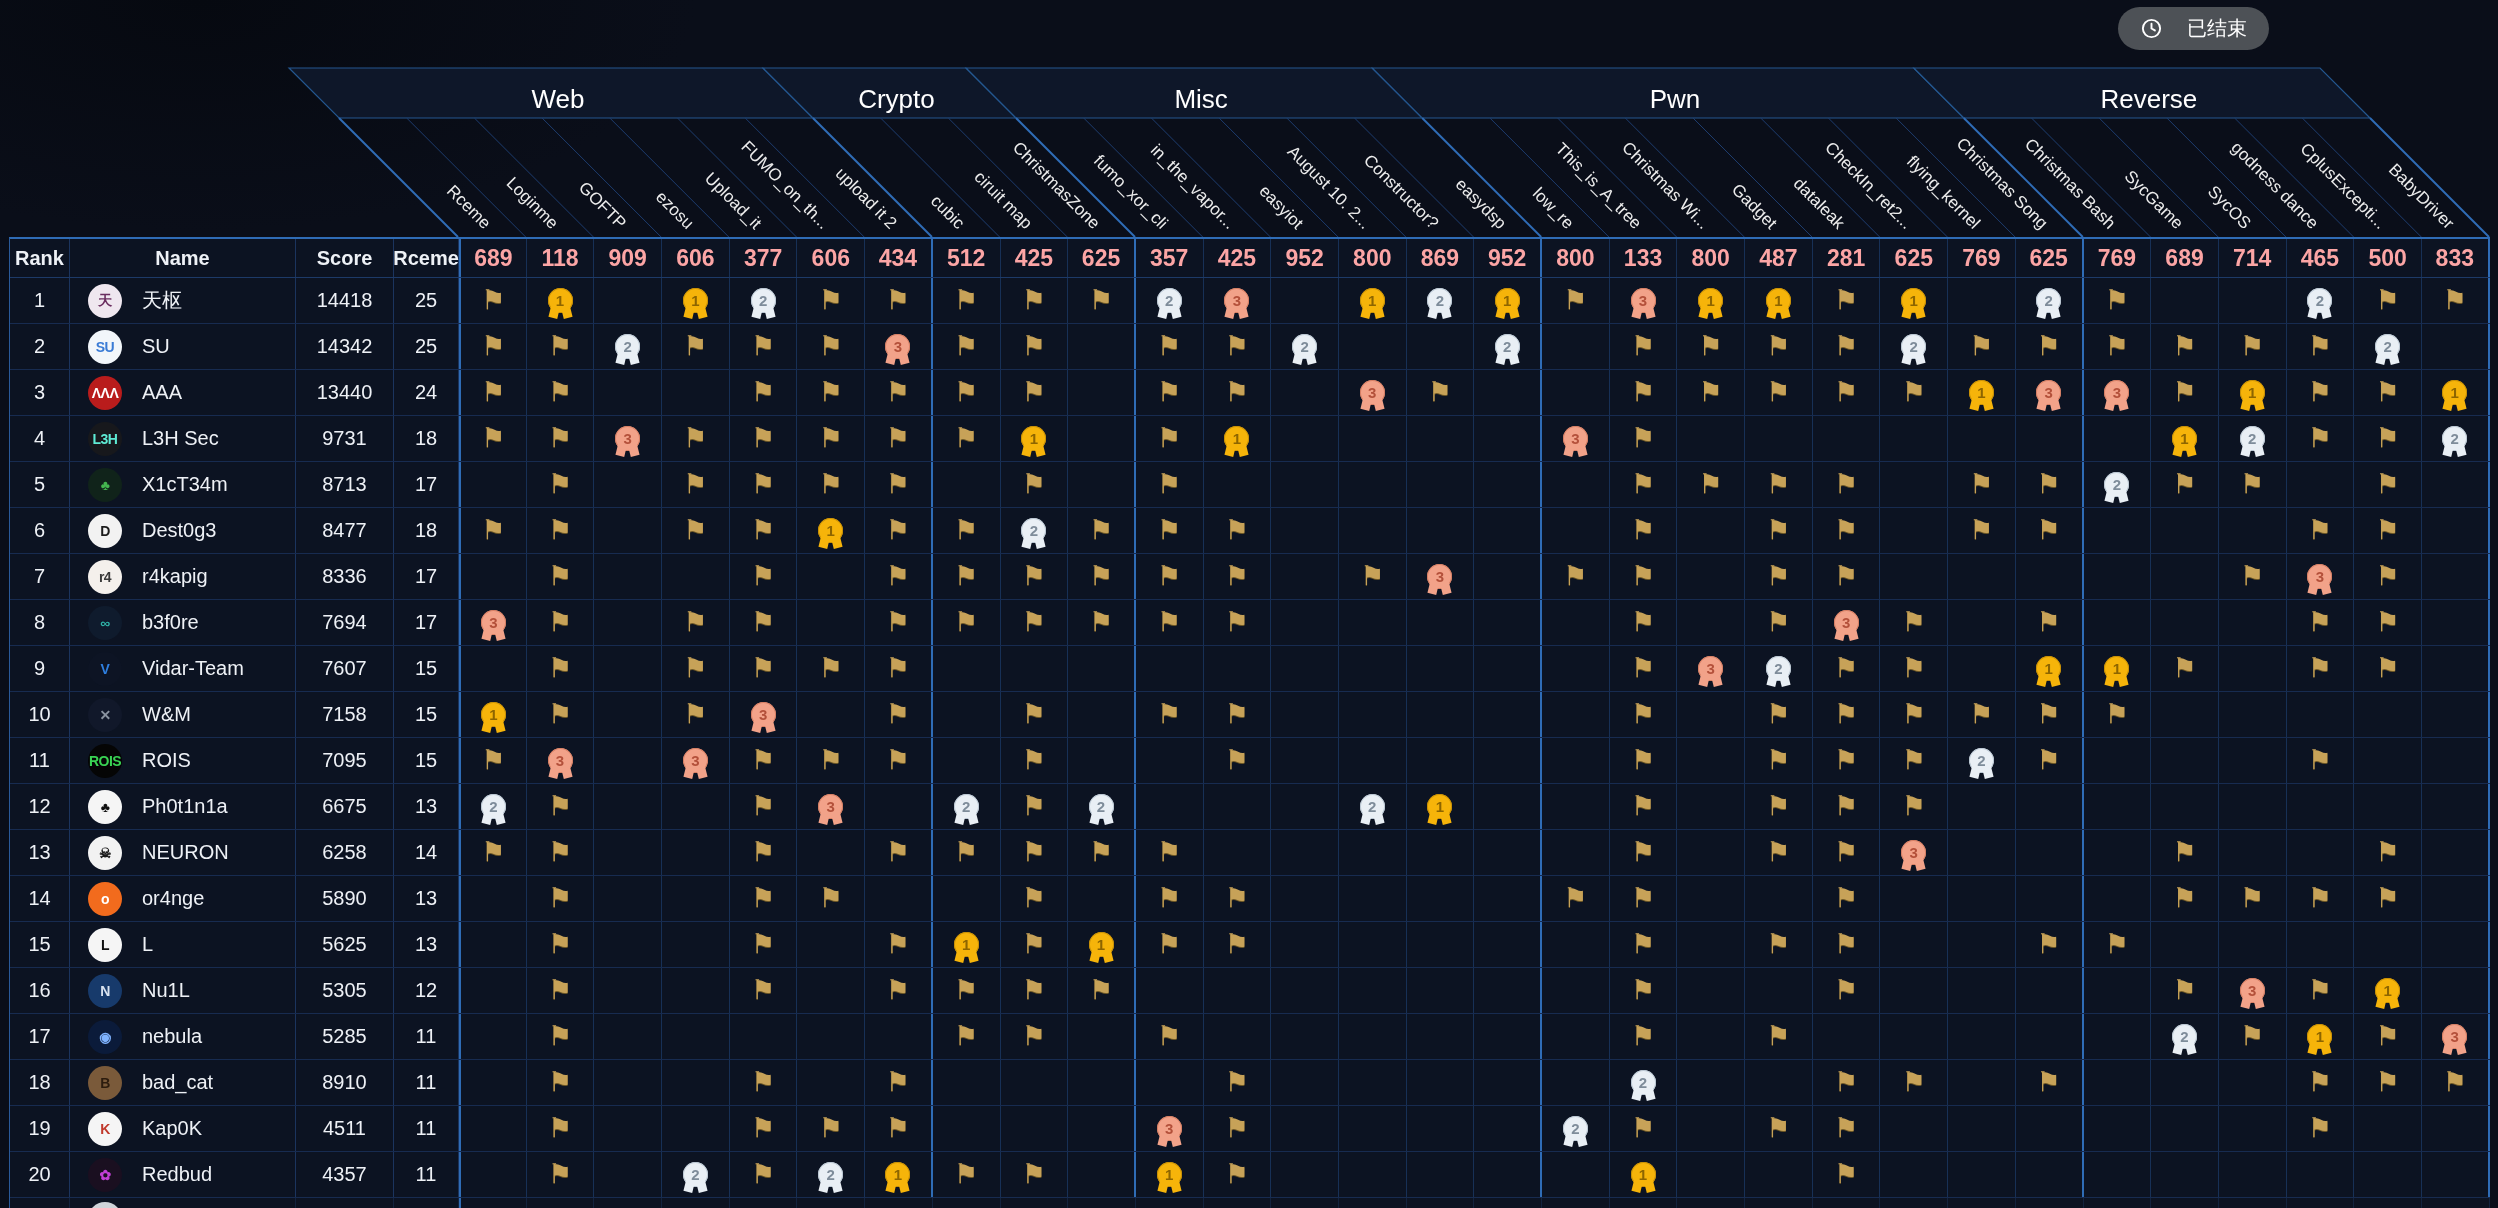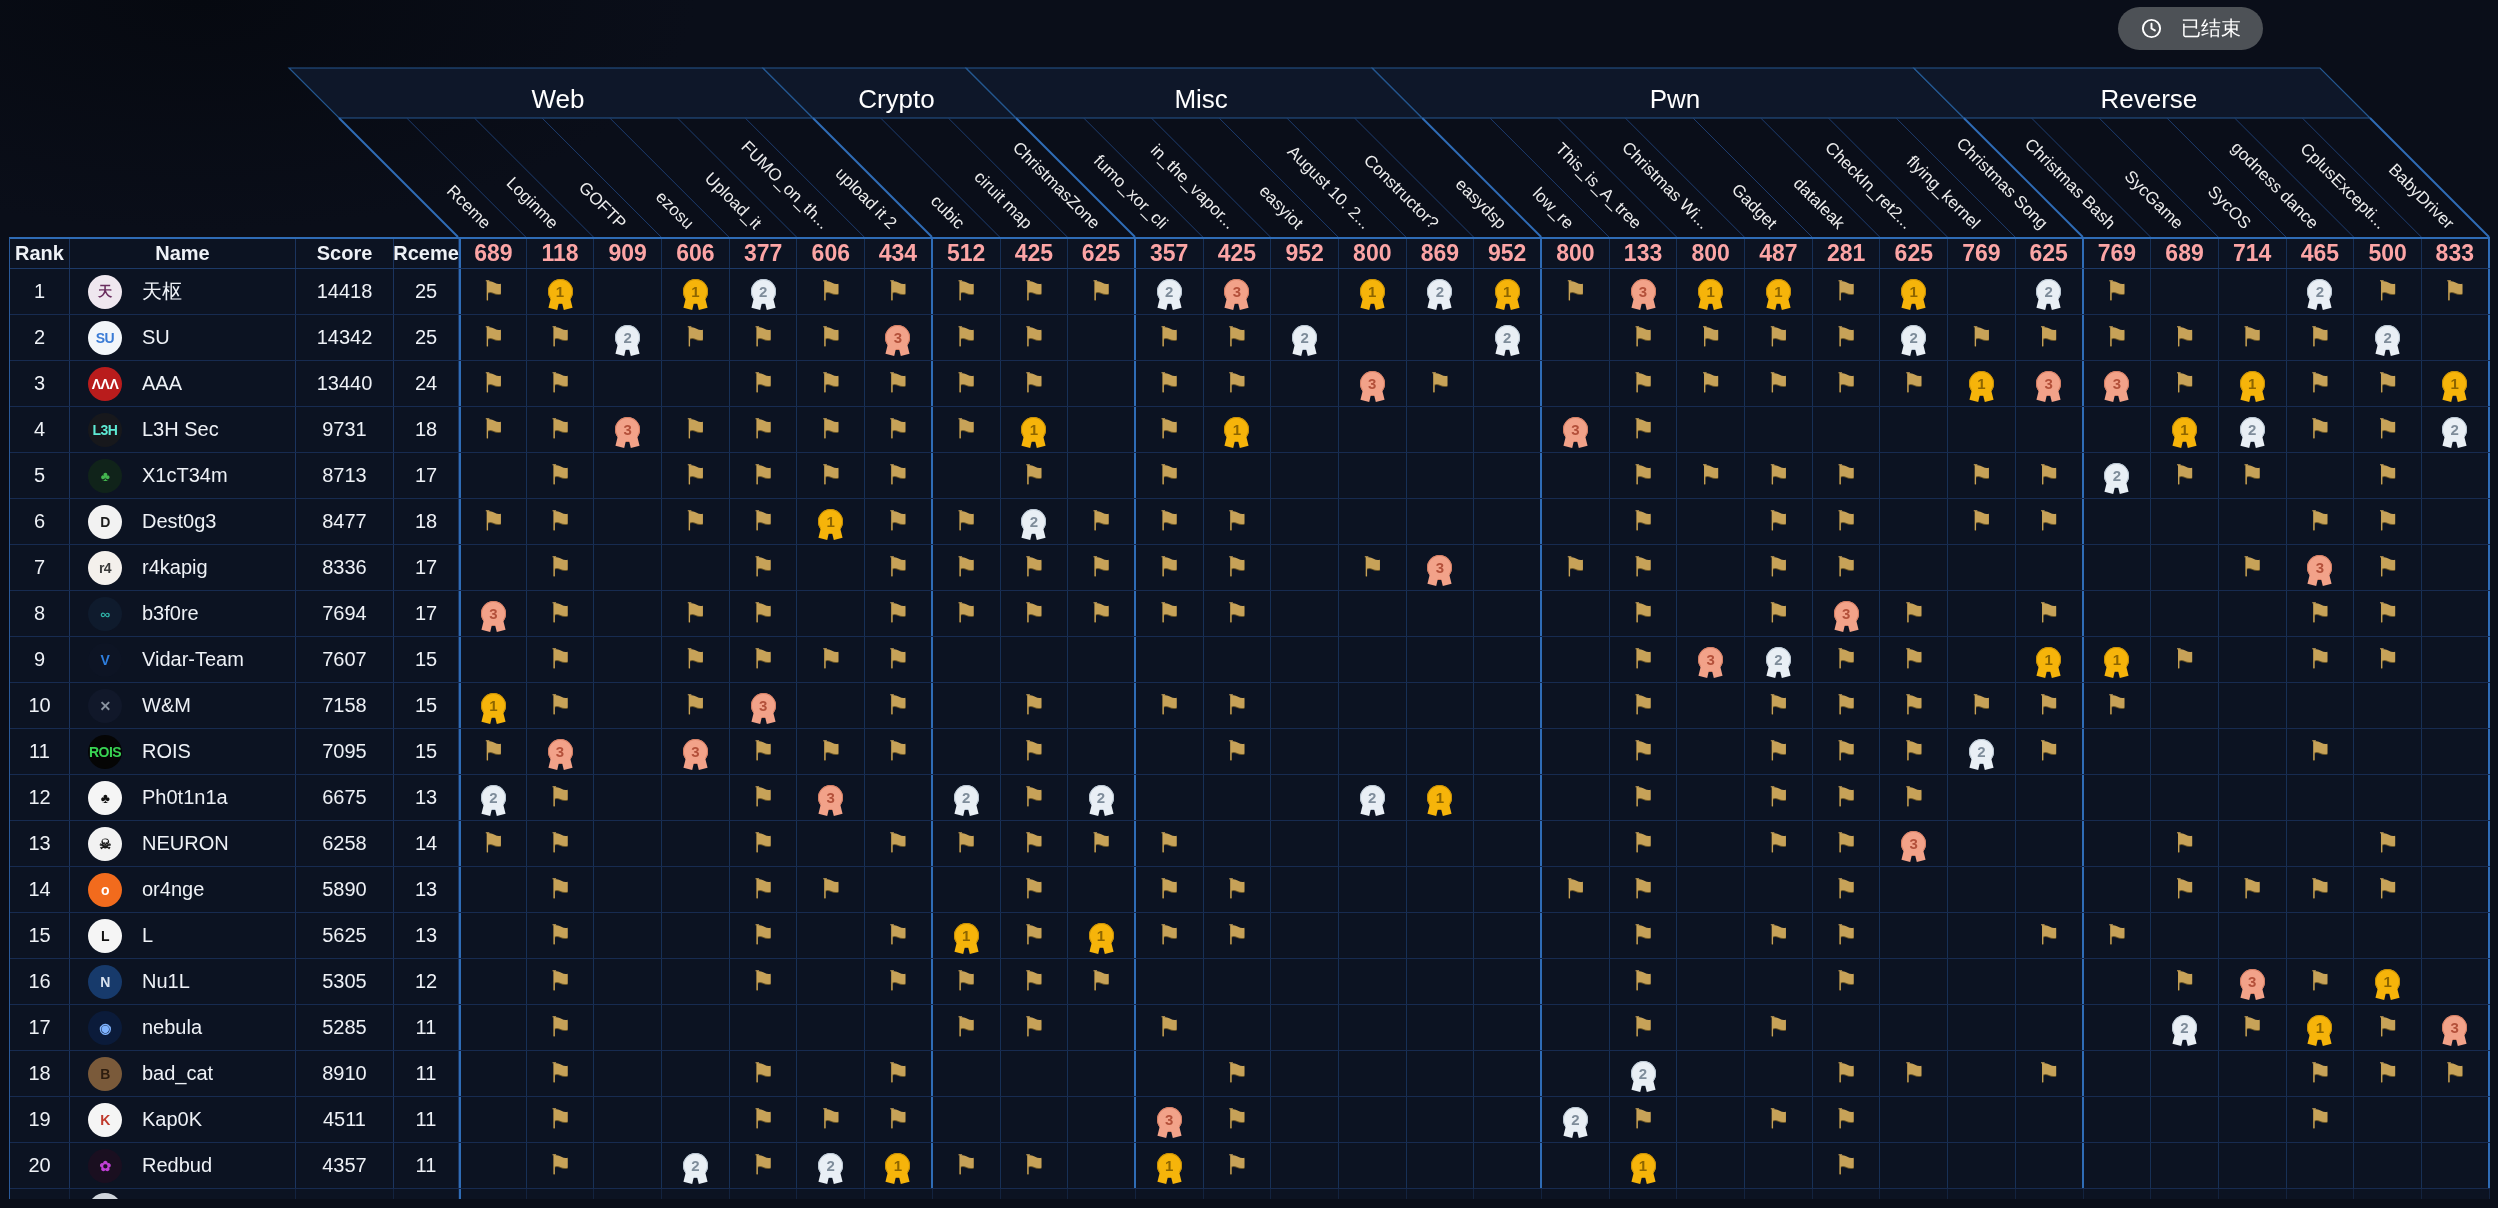--- a/index.html
+++ b/index.html
@@ -8,42 +8,42 @@
     position: relative;
     background: radial-gradient(ellipse 900px 420px at 8% 0%, #060910 0%, #0a0e19 55%),
                 #0a0e19;
     font-family: "Liberation Sans", sans-serif;
     color: #e8ecf2;
   }
   
   .status-pill {
     position: absolute; left: 2118px; top: 7px; height: 43px;
     background: #4d5156; border-radius: 22px;
-    display: flex; align-items: center; gap: 18px; padding: 0 22px;
+    display: flex; align-items: center; gap: 24px; padding: 0 22px;
     color: #ffffff; font-size: 20px; cursor: pointer;
   }
   .clock { width: 23px; height: 23px; }
   
   #hdr { position: absolute; left: 0; top: 0; }
   #hdr text { font-family: "Liberation Sans", sans-serif; }
   
   .board {
     position: absolute; left: 9px; top: 237px;
     background: #0c1322;
     border-top: 2px solid #2f6cb6;
     border-left: 1px solid #2a5a9a;
   }
   .row {
     display: grid;
     grid-template-columns: 60px 226px 98px 65px repeat(30, 67.7px);
     height: 46px;
     border-bottom: 1px solid #172b50;
     background: #0c1322;
   }
-  .row.hdr { height: 30px; border-bottom: 1px solid #1d3a68; }
+  .row.hdr { height: 39px; border-bottom: 1px solid #1d3a68; }
   .cell {
     height: 100%;
     display: flex; align-items: center; justify-content: center;
     border-right: 1px solid #1b345e;
     font-size: 20px; color: #eef1f6; white-space: nowrap;
   }
   .hdr .cell { font-weight: 700; }
   .name-cell { justify-content: flex-start; padding-left: 18px; gap: 20px; }
   .c { border-right: 1px solid rgba(38,84,150,0.45); }
   .bnd { border-right: 2px solid #2f6cb6; }

